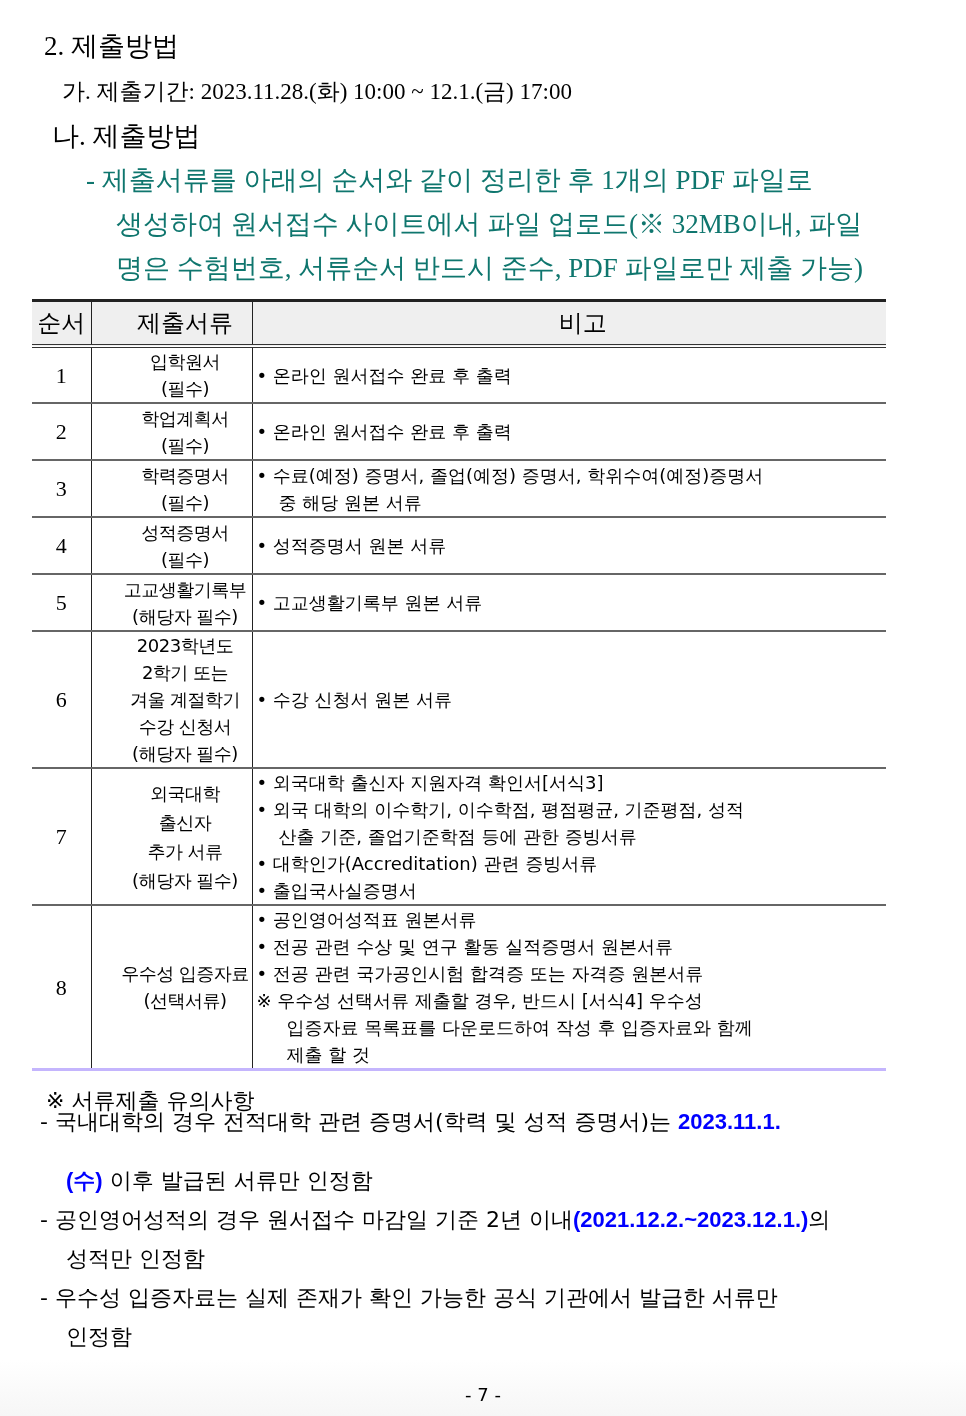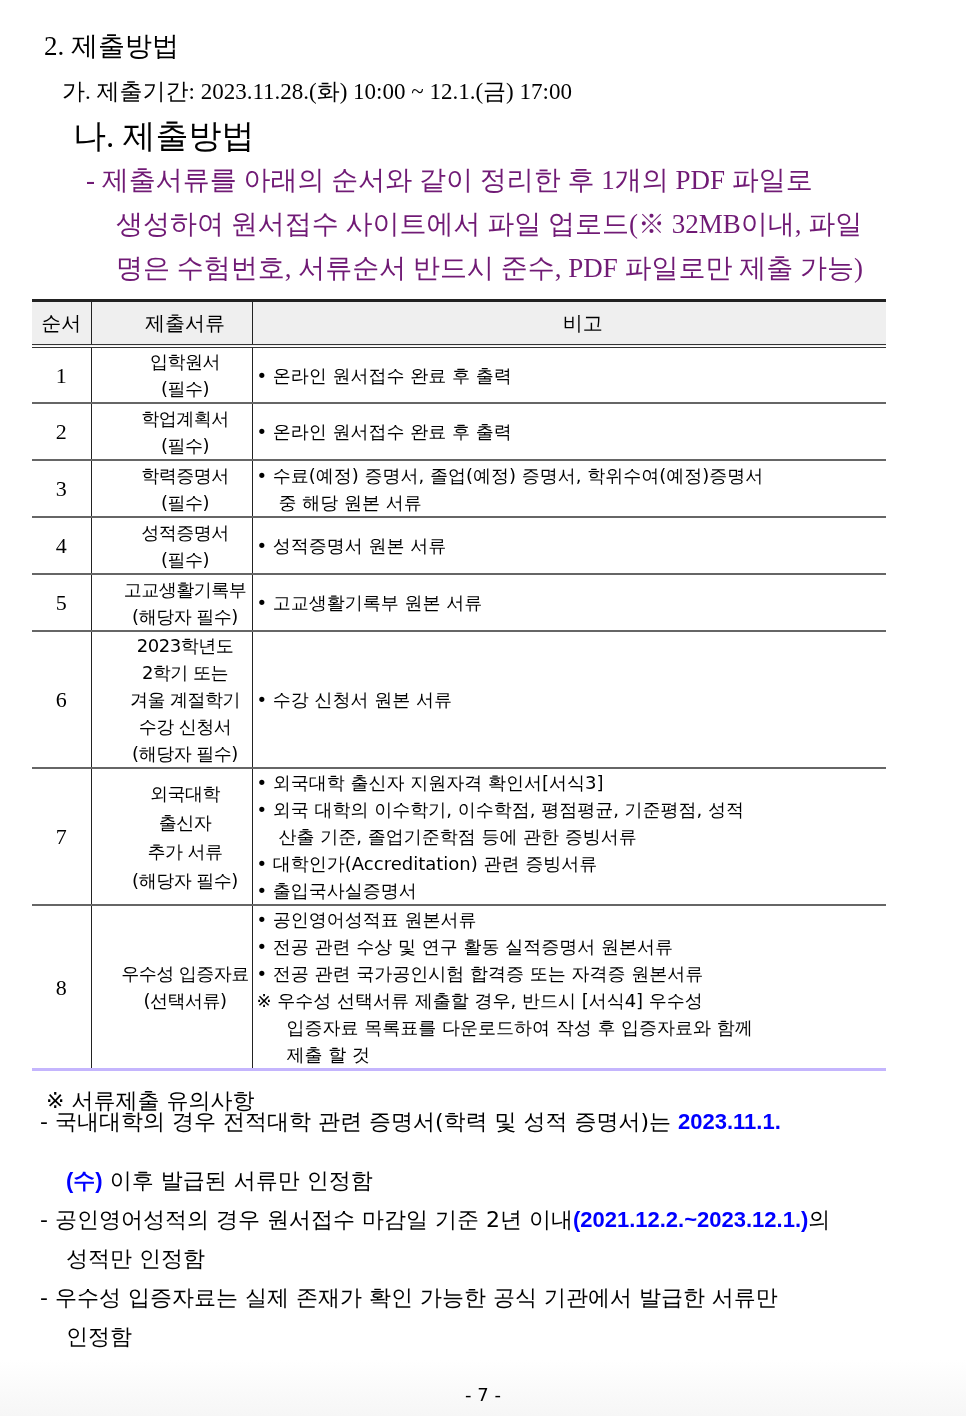--- a/index.html
+++ b/index.html
@@ -6,40 +6,40 @@
   body {
     width:966px; height:1416px; position:relative; overflow:hidden;
     background: linear-gradient(#ffffff 0, #ffffff 1360px, #f6f6f6 1416px);
     color:#000;
     font-family: "Liberation Serif", "DejaVu Serif", serif;
   }
   .abs { position:absolute; white-space:nowrap; }
   .serif { font-family: "Liberation Serif", "DejaVu Serif", serif; }
   .h1 { left:44px; top:28px; font-size:27px; line-height:36px; }
   .h2a { left:62px; top:74px; font-size:23px; line-height:36px; }
-  .h2b { left:73px; top:118px; font-size:33px; line-height:36px; }
-  .blue { color:#701a75; }
+  .h2b { left:52px; top:118px; font-size:27px; line-height:36px; }
+  .blue { color:#0f766e; }
   .para { font-size:27px; line-height:45px; }
   .p1 { left:86px; top:158px; }
   .p2 { left:116px; top:202px; }
   .p3 { left:116px; top:246px; }
 
   table.docs {
     position:absolute; left:32px; top:299px; width:854px;
     border-collapse:collapse; table-layout:fixed;
     font-size:21px;
   }
   table.docs col.c1 { width:59px; }
   table.docs col.c2 { width:161px; }
   table.docs col.c3 { width:634px; }
   table.docs th {
     background:#efefef; font-weight:normal; height:42px; padding:0;
     border-top:3px solid #222;
     border-bottom:4px double #333;
-    font-family: "DejaVu Sans", sans-serif; font-size:20px;
+    font-family: "DejaVu Sans", sans-serif; font-size:24px;
   }
   table.docs td {
     padding:0; vertical-align:middle;
     border-bottom:2px solid #666;
     line-height:27px;
   }
   table.docs tr.last td { border-bottom:3px solid #c4b5fd; }
   table.docs th + th, table.docs td + td { border-left:1.5px solid #222;padding-left:27px; }
   td.num { text-align:center; font-size:22px; }
   td.doc { text-align:center; font-family: "DejaVu Sans", sans-serif; font-size:18px; letter-spacing:-0.5px;margin-left:26px; }

